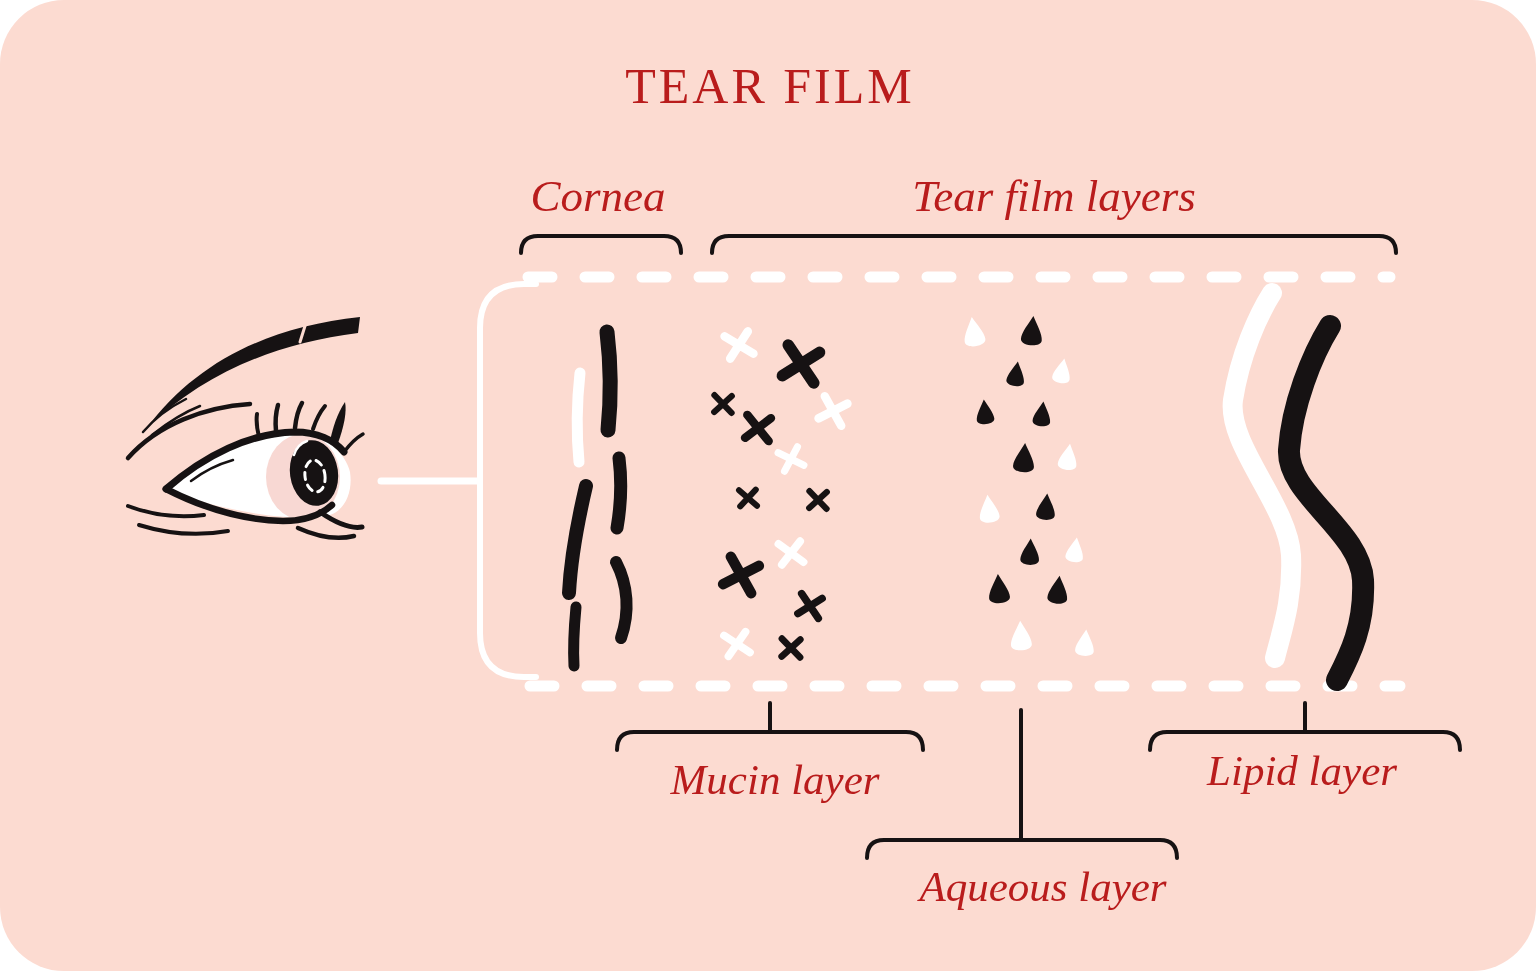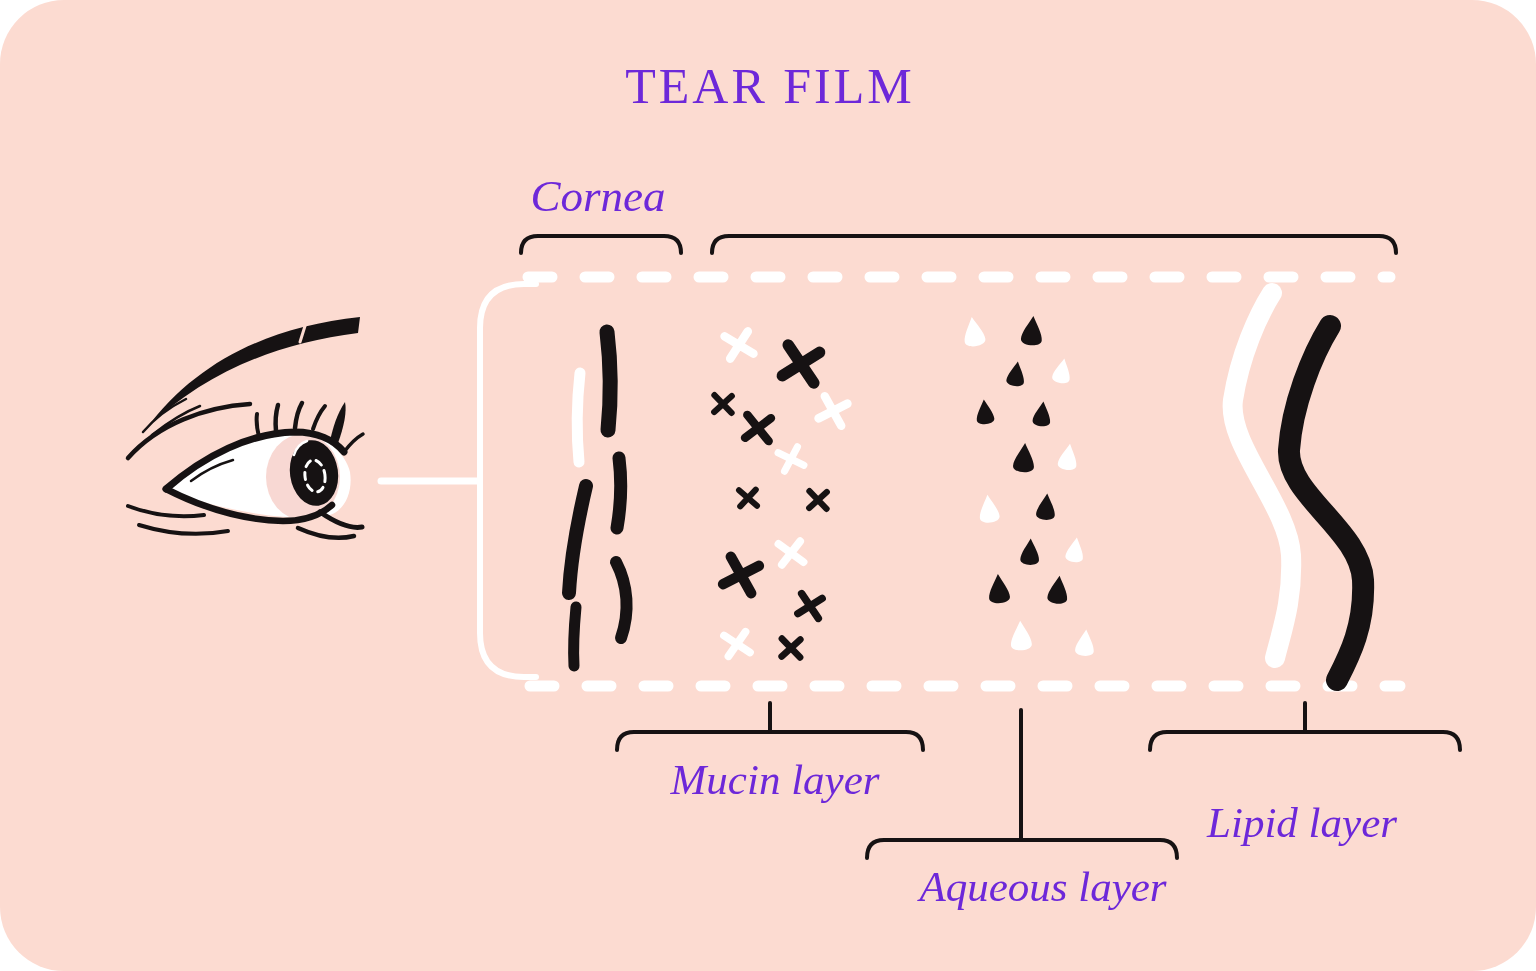--- a/index.html
+++ b/index.html
@@ -1,21 +1,21 @@
 <!DOCTYPE html>
 <html><head>
 <meta charset="utf-8">
 <style>
   html,body{margin:0;padding:0;background:#ffffff;}
   .stage{position:relative;width:1536px;height:971px;overflow:hidden;
          font-family:"Liberation Serif","DejaVu Serif",serif;}
   .card{position:absolute;inset:0;background:#fcdbd1;border-radius:64px;}
   svg.art{position:absolute;left:0;top:0;width:1536px;height:971px;display:block;}
   .txt{position:absolute;transform:translate(-50%,-50%);white-space:nowrap;
-       color:#6d28d9;line-height:1;}
+       color:#b91c1c;line-height:1;}
   .title{font-size:50px;letter-spacing:3px;font-weight:400;}
   .ital{font-style:italic;}
   .lbl-top{font-size:45px;}
   .lbl-bot{font-size:43px;}
 </style>
 </head>
 <body>
 
 <div class="stage">
   <div class="card"></div>
@@ -129,19 +129,20 @@
       <path d="M 770 703 L 770 731"></path>
       <path d="M 1021 710 L 1021 839"></path>
       <path d="M 1305 703 L 1305 731"></path>
     </g>
   </svg>
 
   <div class="txt title" style="left:770px;top:86px;">TEAR FILM</div>
 
   <div class="txt ital lbl-top" style="left:598px;top:196px;text-align:center;">Cornea</div>
 
+  <div class="txt ital lbl-top" style="left:1054px;top:196px;">Tear film layers</div>
 
   <div class="txt ital lbl-bot" style="left:775px;top:779px;">Mucin layer</div>
 
   <div class="txt ital lbl-bot" style="left:1022px;top:886px;margin-left:21px;">Aqueous layer</div>
 
-  <div class="txt ital lbl-bot" style="left:1302px;top:822px;font-family:Liberation Serif, serif;">Lipid layer</div>
+  <div class="txt ital lbl-bot" style="left:1302px;top:770px;font-family:Liberation Serif, serif;">Lipid layer</div>
 </div>
 
 </body></html>

